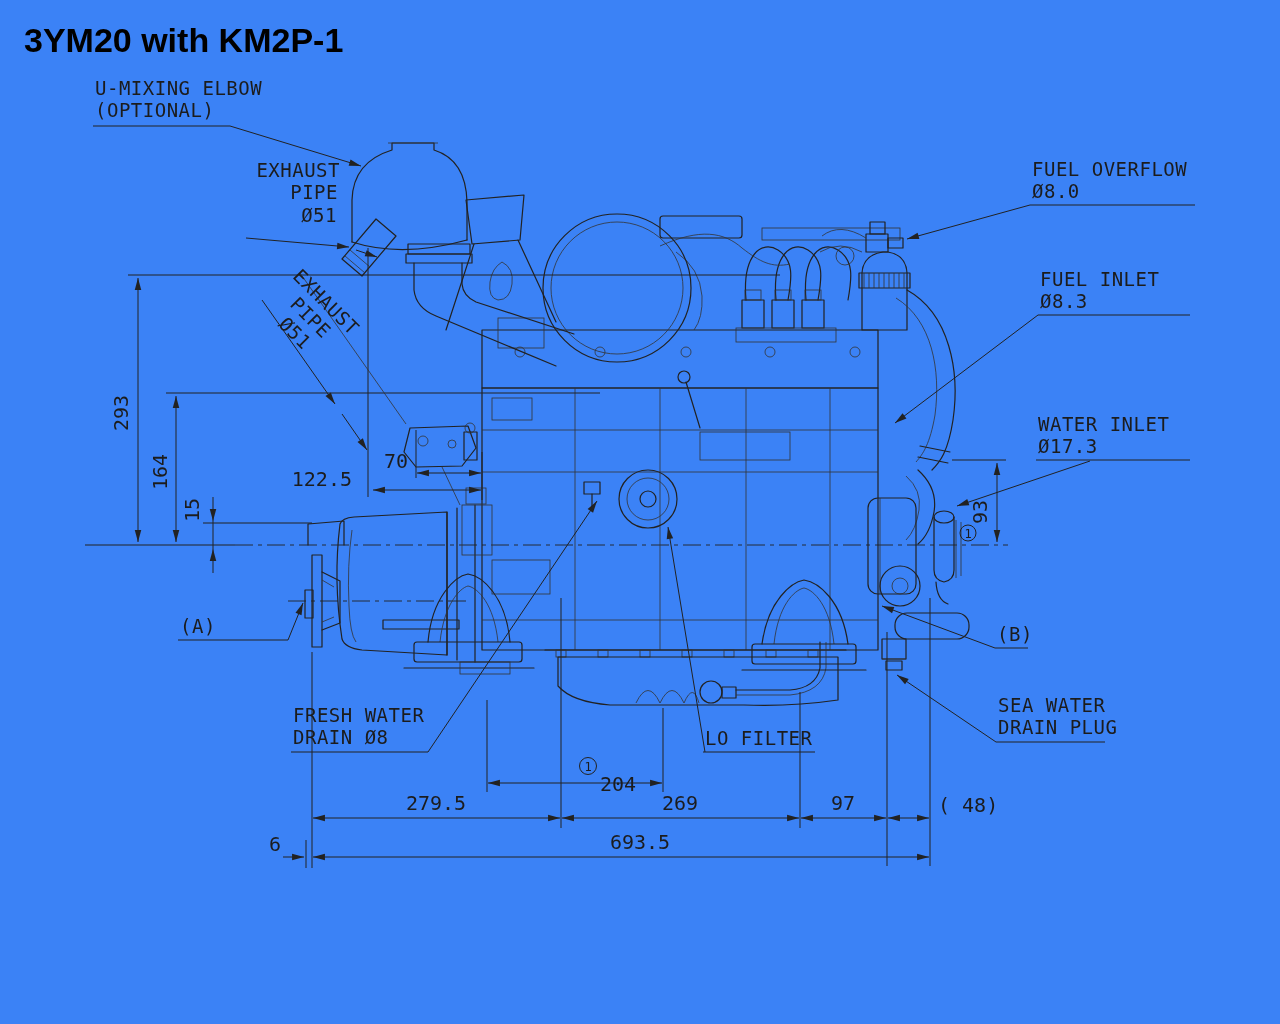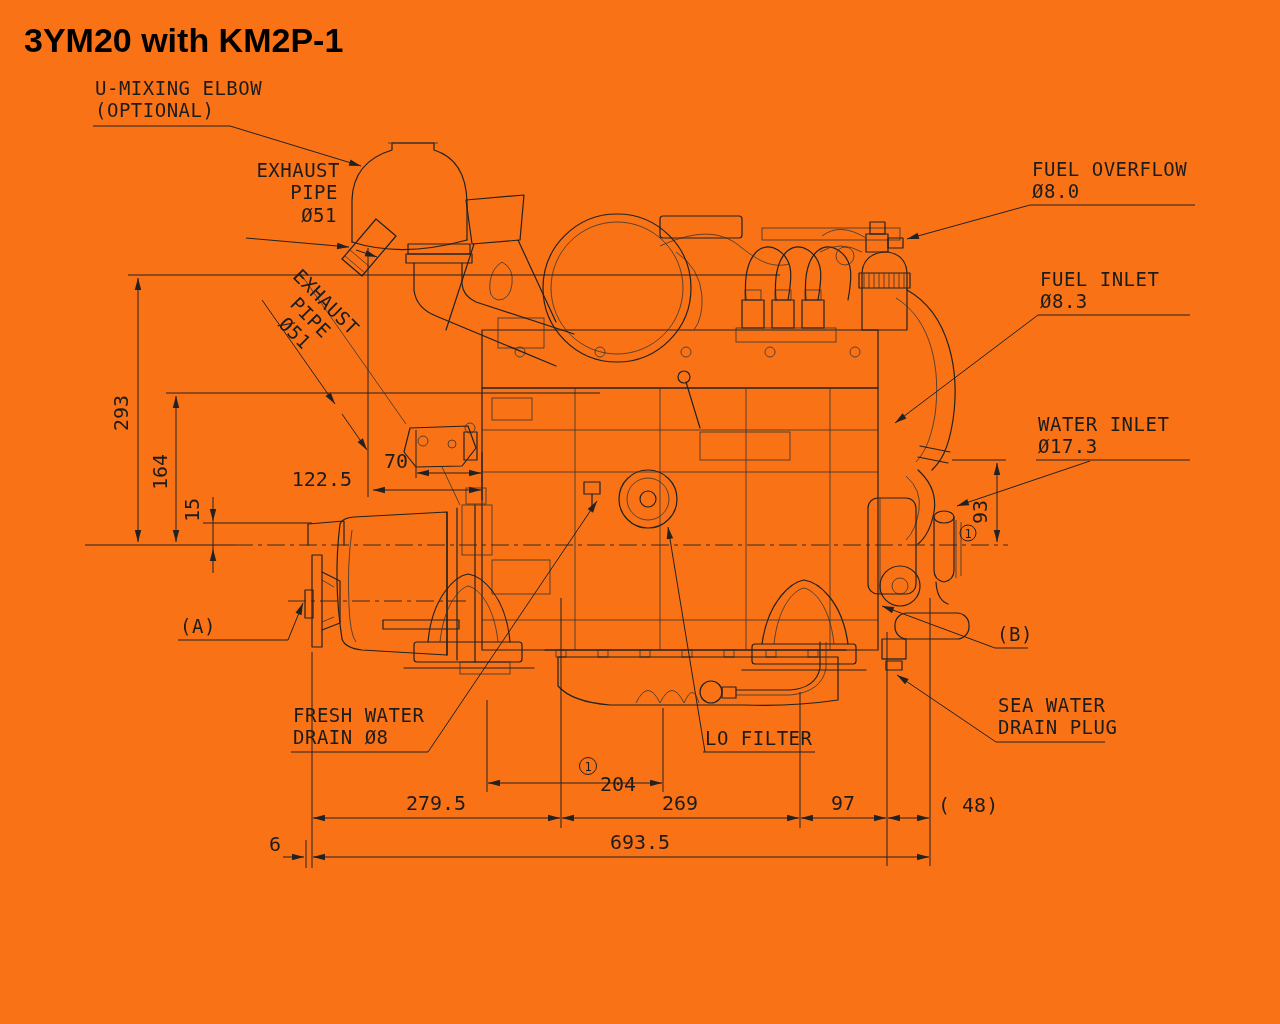--- a/index.html
+++ b/index.html
@@ -1,16 +1,16 @@
 <!DOCTYPE html>
 <html><head>
 <meta charset="utf-8">
 <style>
   html,body{margin:0;padding:0;background:#f6f6f6;}
-  #canvas{position:relative;width:1280px;height:1024px;background:#f97316;overflow:hidden;}
+  #canvas{position:relative;width:1280px;height:1024px;background:#3b82f6;overflow:hidden;}
   svg{position:absolute;left:0;top:0;}
   .title{font-family:"Liberation Sans",sans-serif;font-weight:bold;font-size:34px;fill:#000;}
   .lbl{font-family:"DejaVu Sans Mono",monospace;font-size:19px;fill:#1c1c1c;letter-spacing:0.5px;}
   .dim{font-family:"DejaVu Sans Mono",monospace;font-size:20px;fill:#1c1c1c;}
   .note{font-family:"DejaVu Sans Mono",monospace;font-size:12px;fill:#1c1c1c;}
   .ln{stroke:#222;stroke-width:1.2;fill:none;stroke-linecap:round;stroke-linejoin:round;}
   .thin{stroke:#333;stroke-width:0.8;fill:none;}
   .dl{stroke:#222;stroke-width:1;fill:none;}
   .cl{stroke:#222;stroke-width:0.9;fill:none;stroke-dasharray:18 5 4 5;}
 </style>

